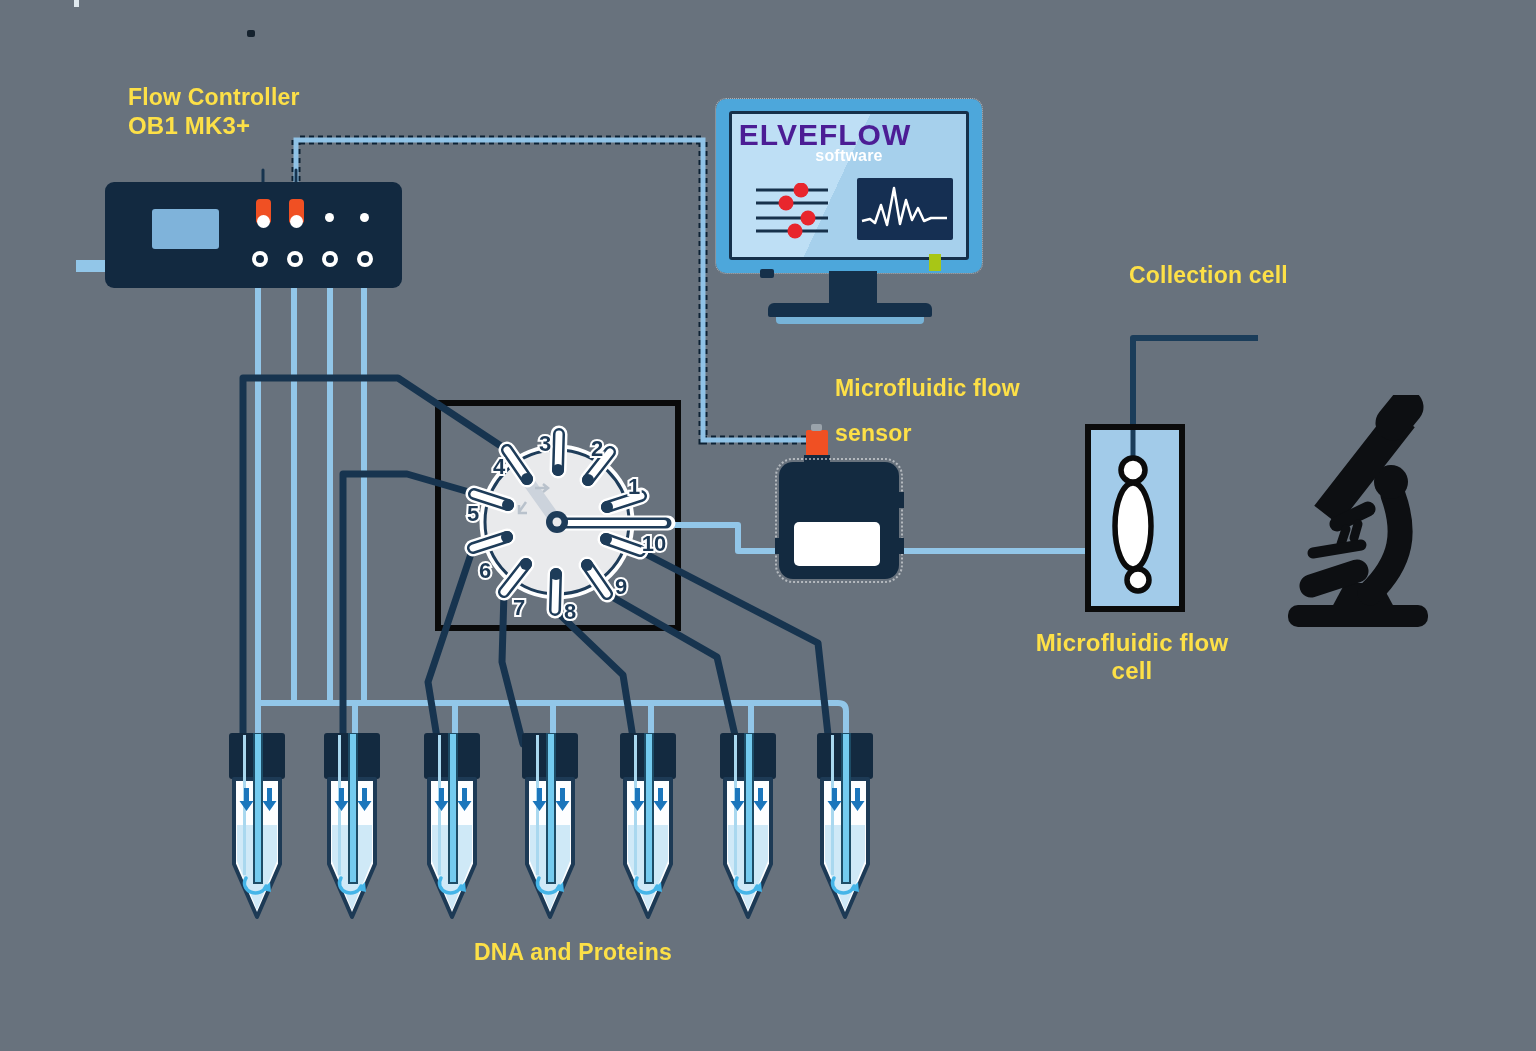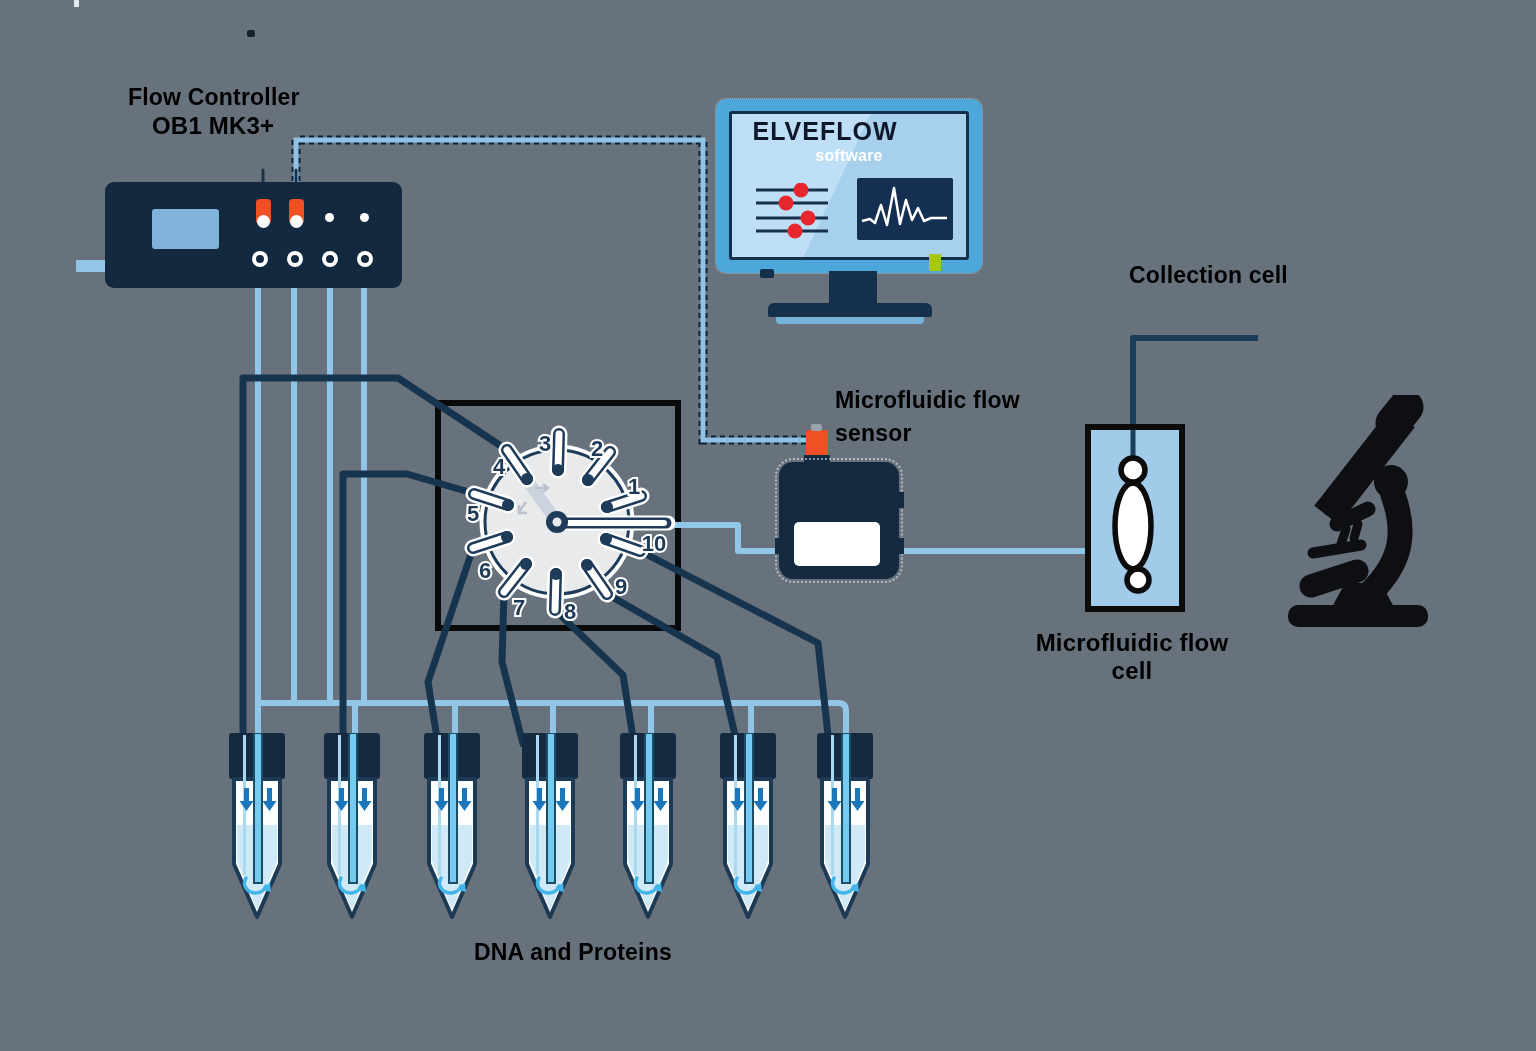--- a/index.html
+++ b/index.html
@@ -1,33 +1,33 @@
 <!DOCTYPE html>
 <html><head>
 <meta charset="utf-8">
 <style>
   html,body{margin:0;padding:0;background:#68727d;}
   #canvas{position:relative;width:1536px;height:1051px;background:#68727d;overflow:hidden;
           font-family:"Liberation Sans", sans-serif;}
   .abs{position:absolute;}
-  .lbl{position:absolute;color:#000000;font-weight:700;letter-spacing:.2px;line-height:1.18;}
+  .lbl{position:absolute;color:#fde047;font-weight:700;letter-spacing:.2px;line-height:1.18;}
   svg{display:block;}
   
   #fc-box{left:105px;top:182px;width:297px;height:106px;background:#122940;border-radius:9px;}
   #fc-screen{left:152px;top:209px;width:67px;height:40px;background:#7fb3da;border-radius:3px;}
   .toggle-orange{width:15px;height:24px;background:#f05023;border-radius:4px 4px 2px 2px;}
   .toggle-cap{width:13px;height:13px;background:#ffffff;border-radius:50%;}
   .fc-dot{width:9px;height:9px;background:#ffffff;border-radius:50%;}
   .fc-port{width:16px;height:16px;border:4px solid #ffffff;border-radius:50%;box-sizing:border-box;}
   
   #mon-frame{left:716px;top:99px;width:266px;height:174px;background:#4da7db;border-radius:10px;
              outline:1px dotted rgba(255,255,255,.45);}
   #mon-screen{left:13px;top:12px;width:240px;height:149px;box-sizing:border-box;border:3px solid #15304a;
               border-radius:3px;background:linear-gradient(115deg,#bedff5 0%,#bedff5 46%,#a6d0ec 46%);}
-  #mon-title{width:192px;text-align:center;top:18px;left:13px;color:#0f172a;font-weight:800;font-size:25px;letter-spacing:1px;}
+  #mon-title{width:192px;text-align:center;top:18px;left:13px;color:#4c1d95;font-weight:800;font-size:30px;letter-spacing:1px;}
   #mon-sub{width:240px;text-align:center;top:48px;left:13px;color:#fff;font-weight:700;font-size:16px;}
   #mon-graph{left:141px;top:79px;width:96px;height:62px;background:#152f52;border-radius:2px;}
   #mon-green{left:213px;top:155px;width:12px;height:17px;background:#a8c616;}
   #mon-nub{left:44px;top:170px;width:14px;height:9px;background:#15304a;border-radius:2px;}
   #mon-stand{left:829px;top:271px;width:48px;height:34px;background:#15304a;}
   #mon-base{left:768px;top:303px;width:164px;height:14px;background:#15304a;border-radius:6px 6px 2px 2px;}
   #mon-lip{left:776px;top:317px;width:148px;height:7px;background:#77b3d8;border-radius:0 0 4px 4px;}
   
   #mux-frame{left:435px;top:400px;width:246px;height:231px;border:6px solid #0a0a0a;box-sizing:border-box;z-index:1;}
   
@@ -281,20 +281,20 @@
       <use href="#tube-sym"></use>
     </svg>
   <svg class="tube" style="left:716px">
       <use href="#tube-sym"></use>
     </svg>
   <svg class="tube" style="left:813px">
       <use href="#tube-sym"></use>
     </svg>
 
   <div class="lbl z5" style="left:128px;top:84px;font-size:23px;font-weight:600;">Flow Controller</div>
-  <div class="lbl z5" style="left:128px;top:112px;font-size:24px;font-weight:800;margin-left:24px;">OB1 MK3+</div>
-  <div class="lbl z5" style="left:835px;top:375px;font-size:23px;margin-top:12px;">Microfluidic flow</div>
+  <div class="lbl z5" style="left:128px;top:112px;font-size:24px;font-weight:800;">OB1 MK3+</div>
+  <div class="lbl z5" style="left:835px;top:375px;font-size:23px;">Microfluidic flow</div>
   <div class="lbl z5" style="left:835px;top:420px;font-size:23px;">sensor</div>
   <div class="lbl z5" style="left:1129px;top:262px;font-size:23px;">Collection cell</div>
   <div class="lbl z5" style="left:1012px;top:629px;width:240px;text-align:center;font-size:24px;">Microfluidic flow cell</div>
   <div class="lbl z5" style="left:474px;top:939px;font-size:23px;">DNA and Proteins</div>
 
 </div>
 
 </body></html>

